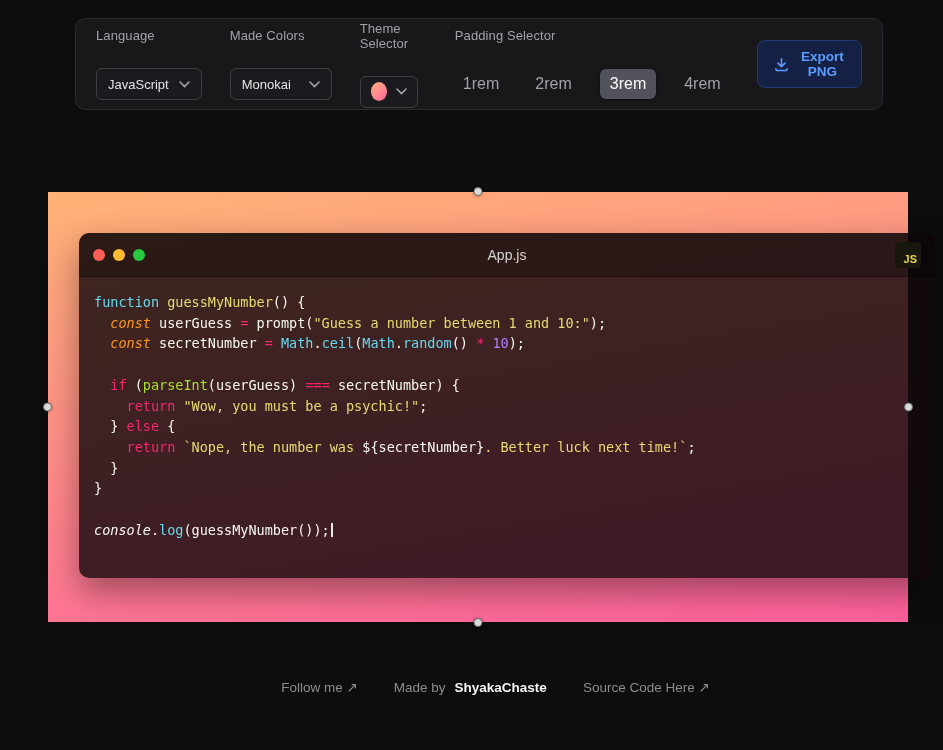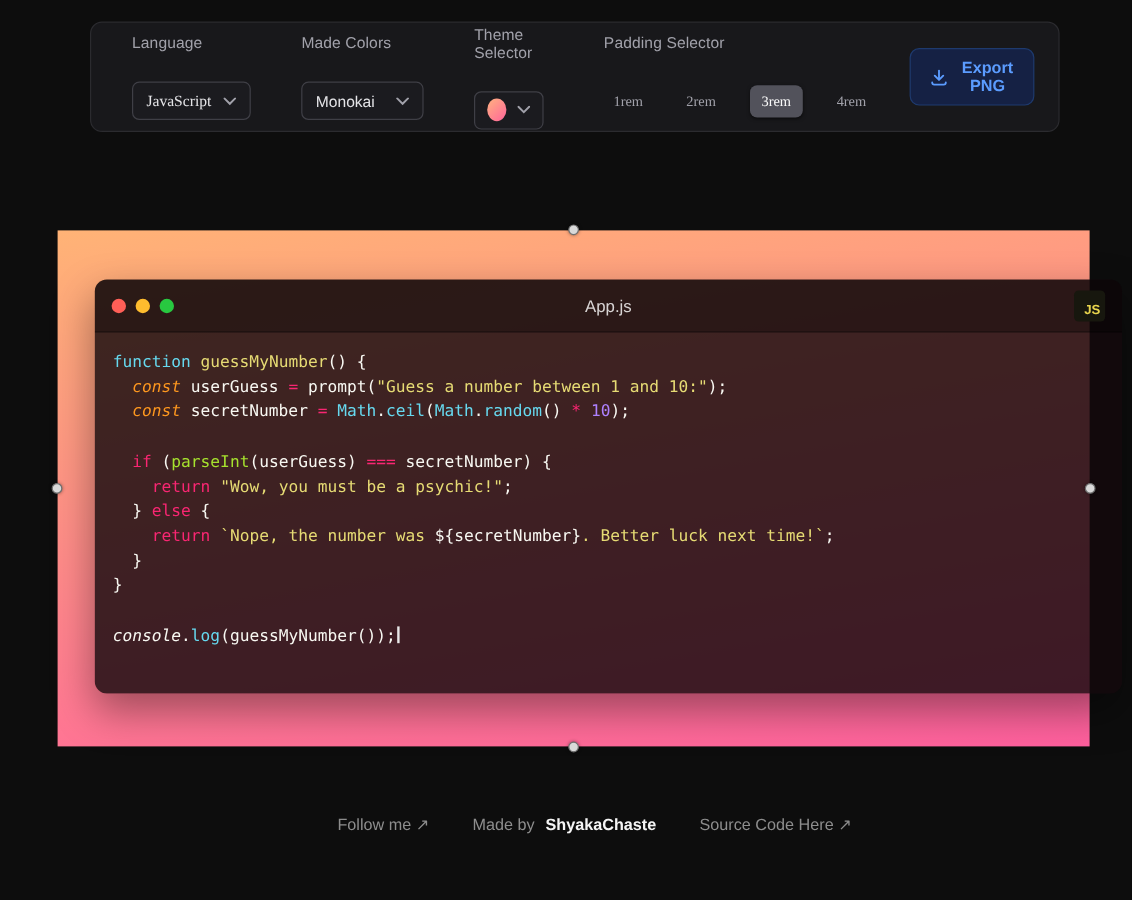--- a/index.html
+++ b/index.html
@@ -8,43 +8,43 @@
     position:relative; width:943px; height:750px; overflow:hidden;
     background:#0d0d0d; font-family:"Liberation Sans", sans-serif;
   }
 
   
   .toolbar {
     position:absolute; left:75px; top:18px; width:808px; height:92px;
     background:#18181b; border:1px solid #2b2b2f; border-radius:10px;
     display:flex; align-items:center; padding:0 20px; gap:28px;
   }
-  .tb-group { display:flex; flex-direction:column; gap:25px;margin-left:14px; }
+  .tb-group { display:flex; flex-direction:column; gap:25px; }
   .tb-label { font-size:13px; color:#a1a1aa; letter-spacing:.1px; }
   .tb-select {
     display:flex; align-items:center; gap:10px; cursor:pointer;
     background:#1b1b1f; border:1px solid #3f3f46; border-radius:6px;
     padding:7px 11px; font-size:13px; color:#e4e4e7; height:32px;
   }
-  .tb-select.lang { min-width:96px;font-family:Liberation Serif, serif; }
+  .tb-select.lang { min-width:96px; }
   .tb-select.colors { min-width:102px; }
   .chev { display:inline-flex; margin-left:auto; }
   .theme-ctl {
     display:flex; align-items:center; gap:9px; cursor:pointer;
     border:1px solid #3f3f46; border-radius:6px; background:#1b1b1f;
     padding:5px 10px; height:32px; width:58px;
   }
   .theme-swatch {
     width:19px; height:19px; border-radius:50%;
     background:linear-gradient(135deg,#ffa385 20%,#ff7096 85%);
   }
   .pad-row { display:flex; align-items:center; gap:20px; height:32px; }
   .pad-opt {
-    background:none; border:none; font-family:Liberation Serif, serif;
-    font-size:12px; color:#a1a1aa; cursor:pointer; padding:6px 8px; border-radius:6px;
+    background:none; border:none; font-family:Liberation Sans, sans-serif;
+    font-size:16px; color:#a1a1aa; cursor:pointer; padding:6px 8px; border-radius:6px;
   }
   .pad-opt.selected {
     background:#52525b; color:#fafafa;
     box-shadow:0 1px 3px rgba(0,0,0,.55); padding:6px 10px;
   }
   .export-btn {
     margin-left:auto; align-self:center; display:flex; align-items:center; gap:9px;
     background:#152144; border:1px solid #1e3a6e; border-radius:8px;
     padding:8px 15px; cursor:pointer; font-family:"Liberation Sans",sans-serif;
     font-size:13.5px; font-weight:600; color:#5b9cff;

